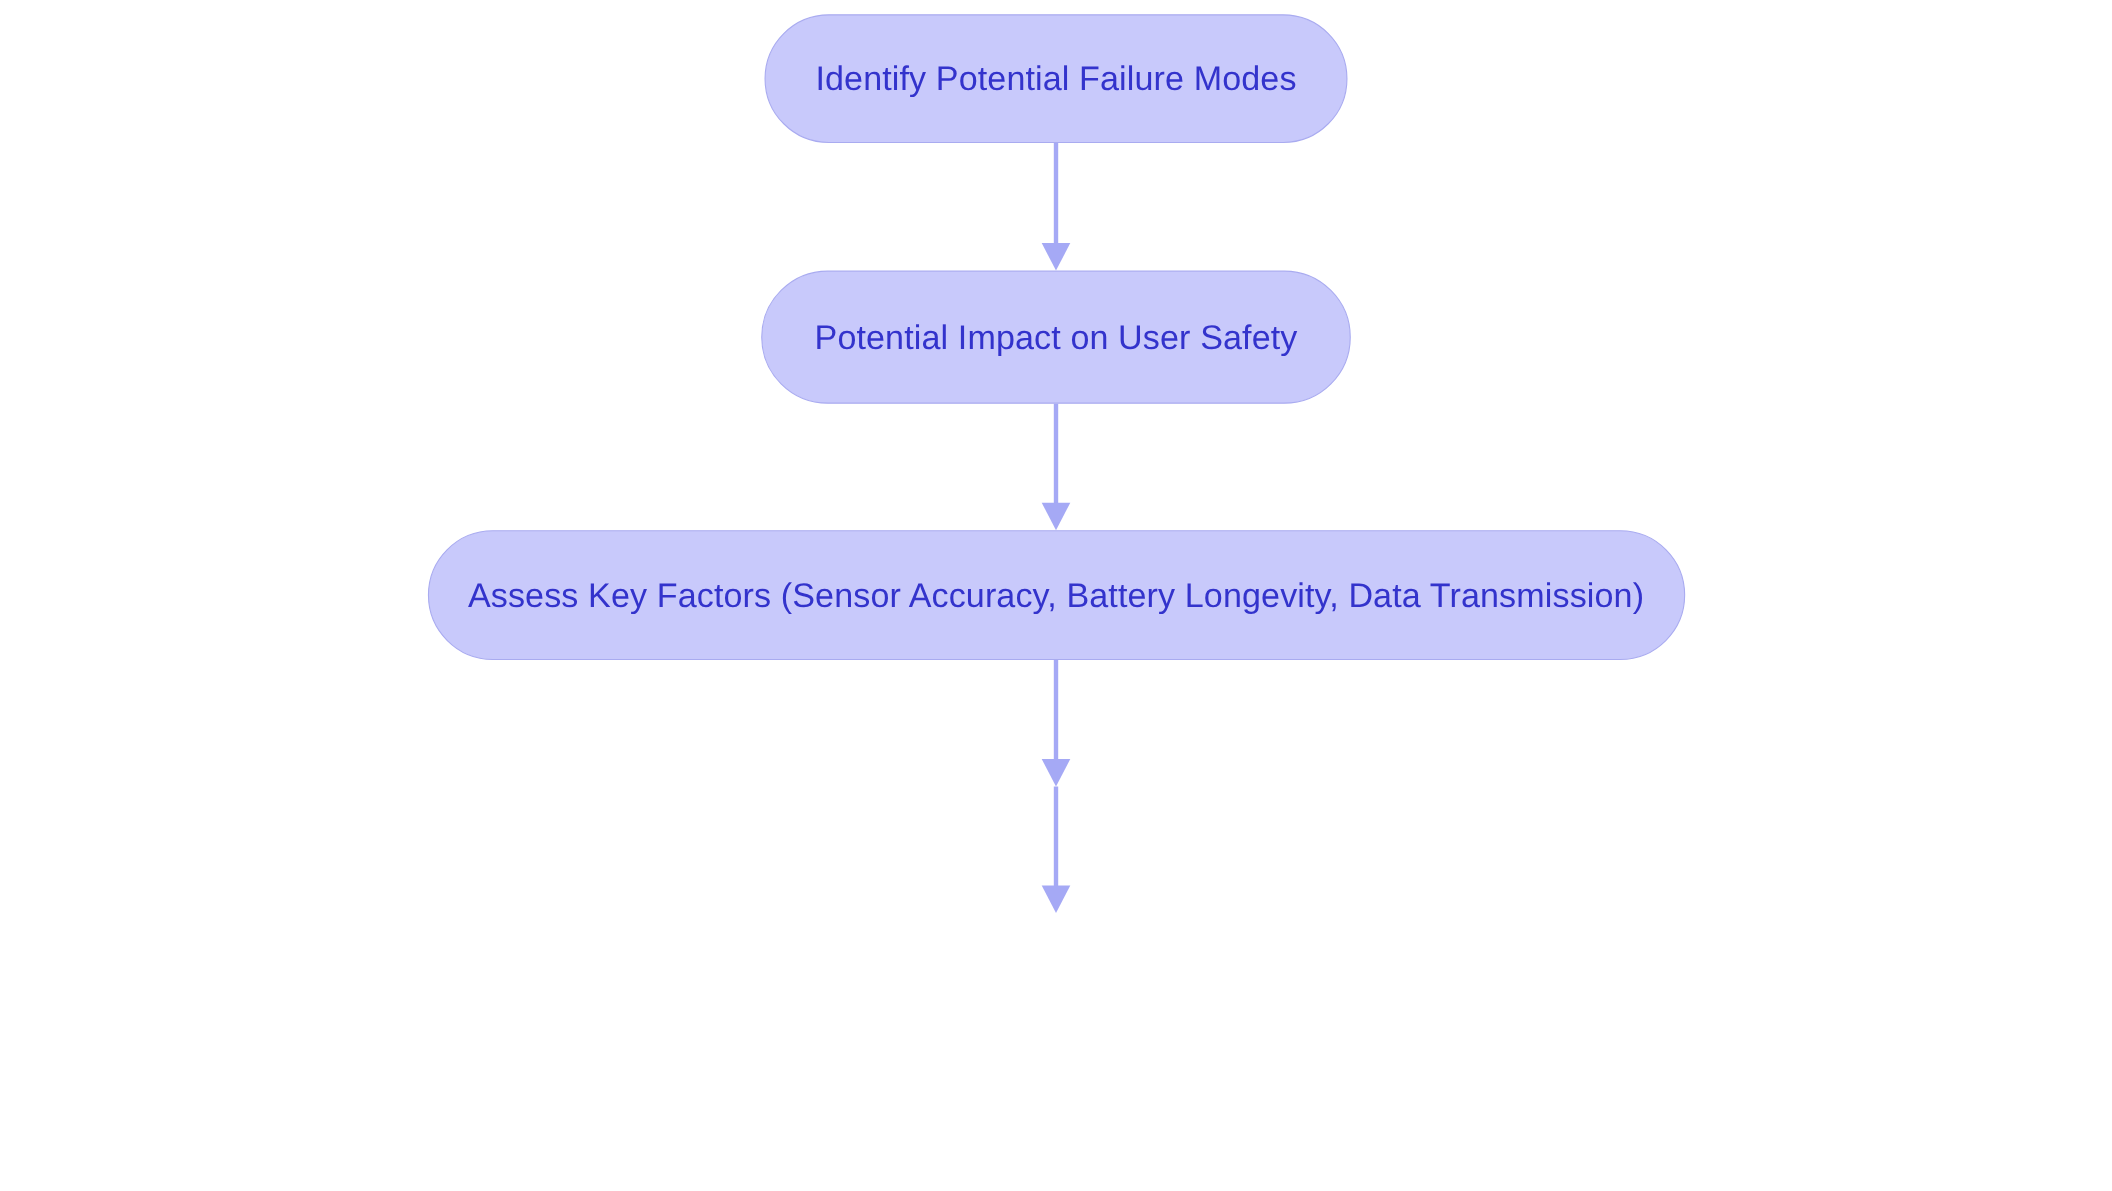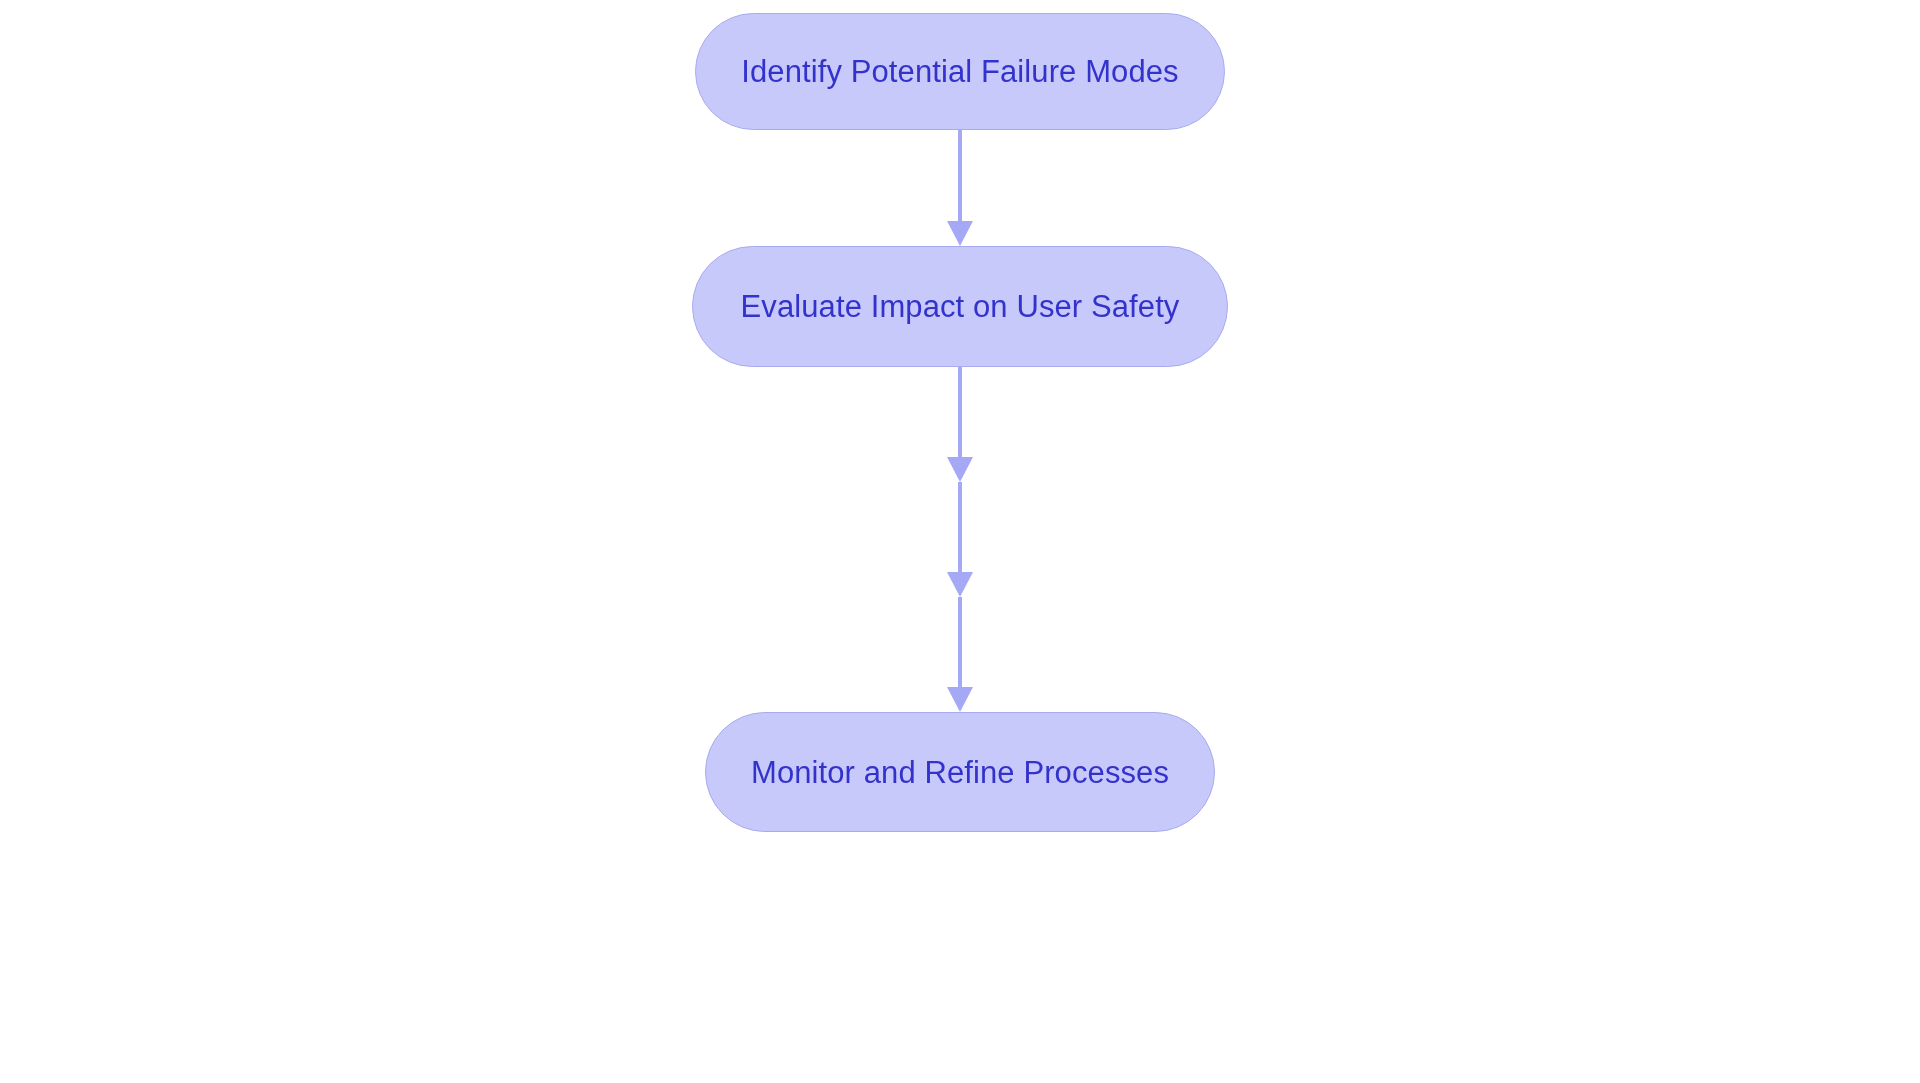--- a/index.html
+++ b/index.html
@@ -81,38 +81,38 @@
     <div class="node" style="margin-top:13px; width:530px; height:117px;">
       <span class="node-label">Identify Potential Failure Modes</span>
     </div>
 
     <div class="connector" style="height:116px;">
       <div class="stem"></div>
       <div class="head"></div>
     </div>
 
     <div class="node" style="width:536px; height:121px;">
-      <span class="node-label">Evaluate Impact on User Safety</span>
+      <span class="node-label">Potential Impact on User Safety</span>
+    </div>
+
+    <div class="connector" style="height:115px;">
+      <div class="stem"></div>
+      <div class="head"></div>
+    </div>
+
+    <div class="node" style="width:1143px; height:118px;">
+      <span class="node-label">Assess Key Factors (Sensor Accuracy, Battery Longevity, Data Transmission)</span>
     </div>
 
     <div class="connector" style="height:115px;">
       <div class="stem"></div>
       <div class="head"></div>
     </div>
 
 
     <div class="connector" style="height:115px;">
       <div class="stem"></div>
       <div class="head"></div>
     </div>
 
 
-    <div class="connector" style="height:115px;">
-      <div class="stem"></div>
-      <div class="head"></div>
-    </div>
-
-    <div class="node" style="width:510px; height:120px;">
-      <span class="node-label">Monitor and Refine Processes</span>
-    </div>
-
   </div>
 </div>
 
 </body></html>

